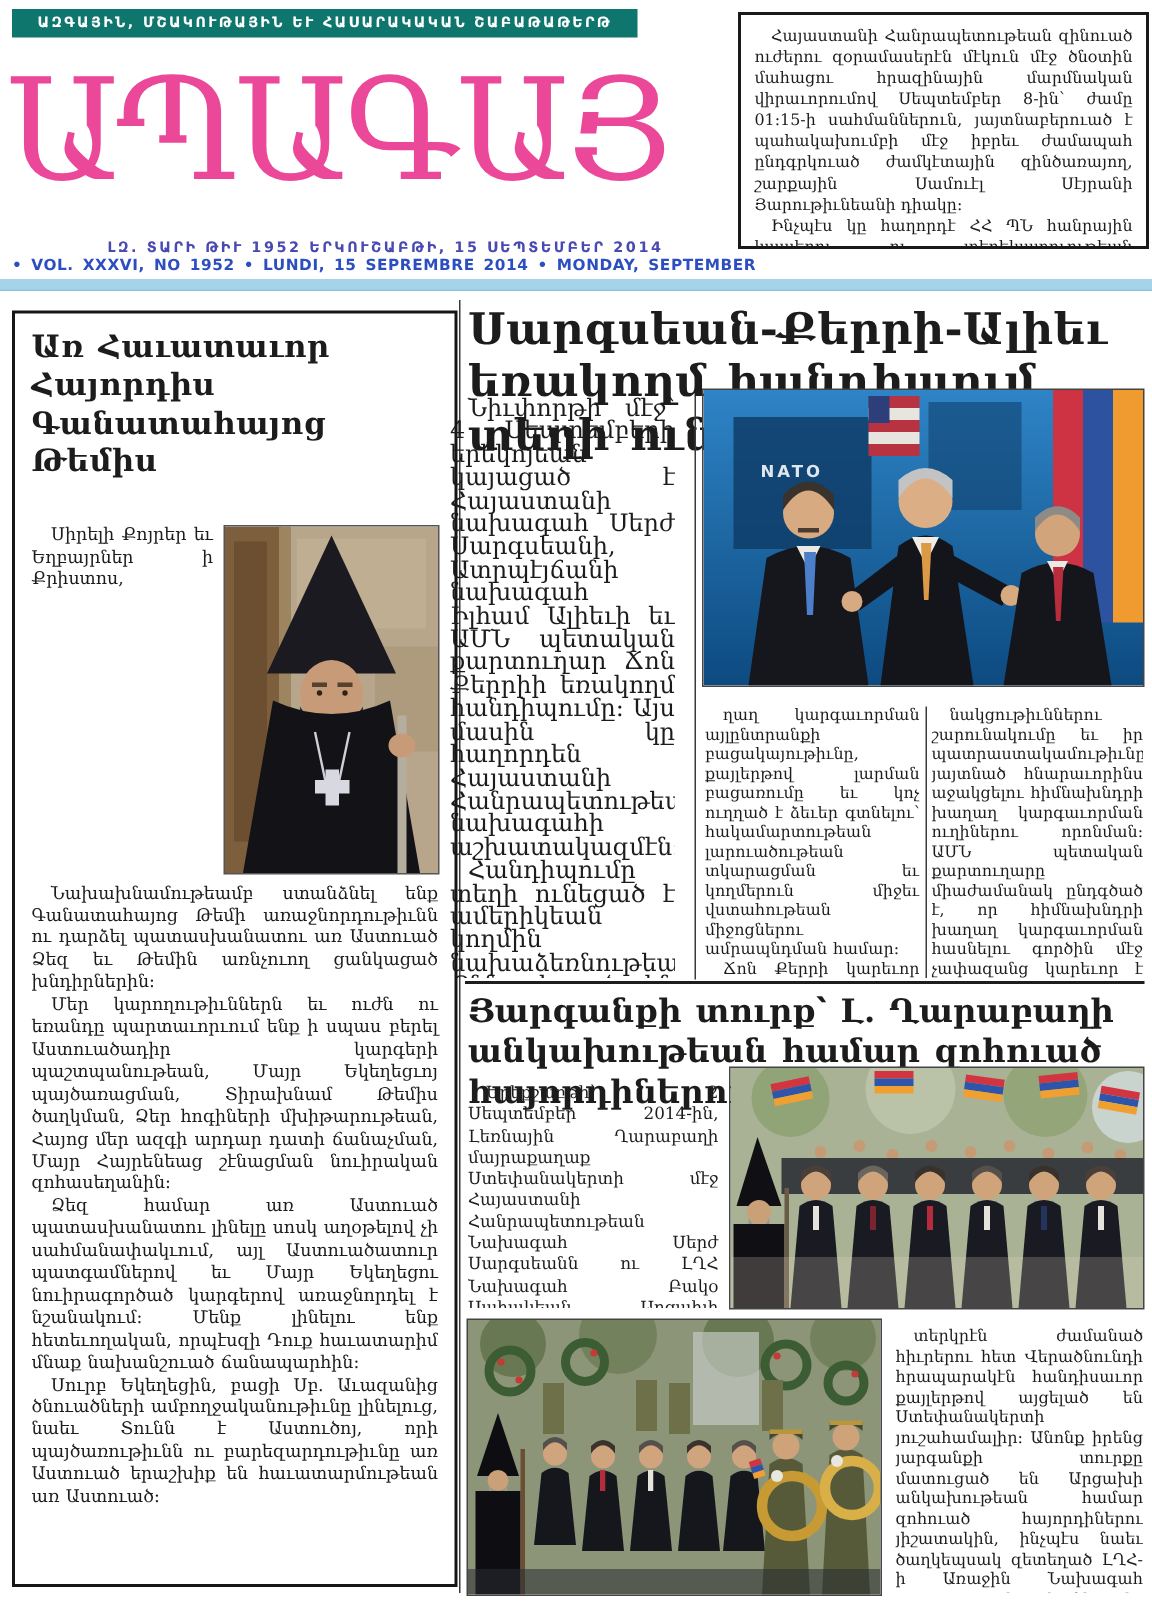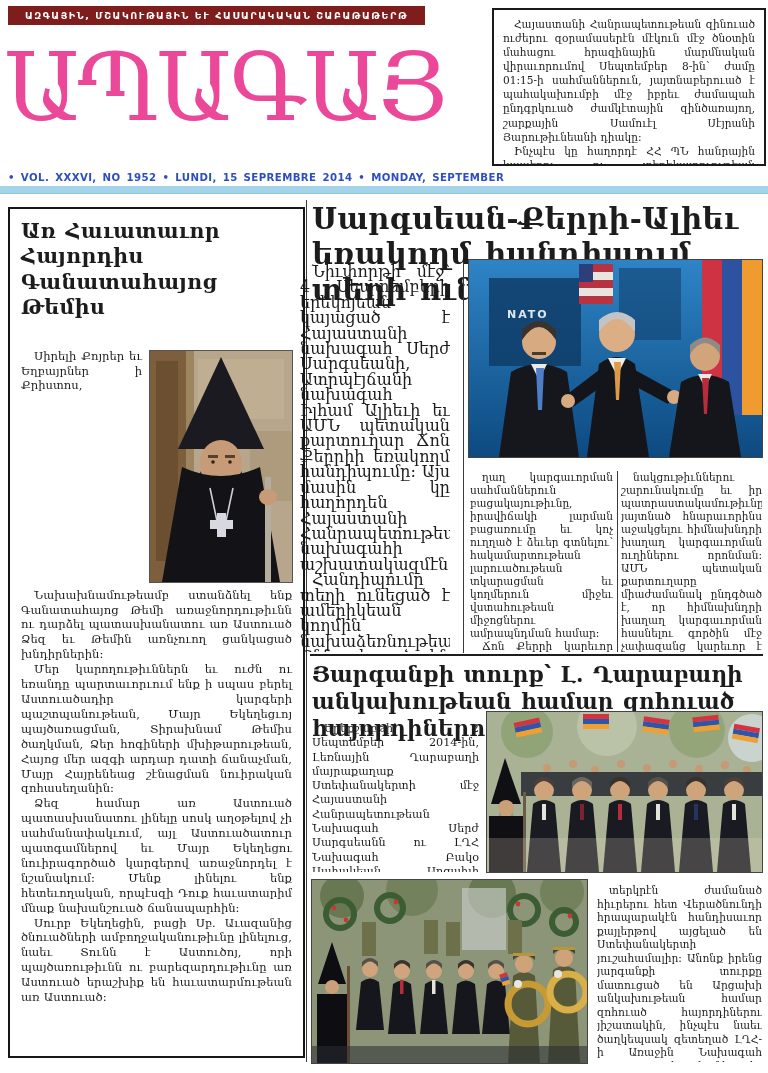--- a/index.html
+++ b/index.html
@@ -1,19 +1,19 @@
 <!DOCTYPE html>
 <html><head>
 <meta charset="utf-8">
 <style>
   html,body{margin:0;padding:0;background:#ffffff;}
   .page{position:relative;width:768px;height:1073px;background:#ffffff;overflow:hidden;
         font-family:"DejaVu Serif","DejaVu Sans",serif;color:#1c1c1c;}
   
-  .banner{position:absolute;left:8px;top:6px;width:417px;height:19px;background:#7f1d1d;
+  .banner{position:absolute;left:8px;top:6px;width:417px;height:19px;background:#0f766e;
           color:#ffffff;font-family:"DejaVu Sans",sans-serif;font-weight:bold;font-size:9.5px;
           letter-spacing:1.6px;text-align:center;line-height:19px;white-space:nowrap;overflow:hidden;}
   .brief-box{position:absolute;left:492px;top:8px;width:252px;height:140px;border:2px solid #1a1a1a;
              padding:7px 9px;font-size:10.6px;line-height:1.33;text-align:justify;overflow:hidden;}
   .brief-box p{margin:0;text-indent:11px;}
   .logo{position:absolute;left:4px;top:24px;width:482px;height:132px;text-align:left;
         font-weight:normal;font-size:94px;line-height:128px;letter-spacing:-3px;color:#ec4899;
         font-family:"DejaVu Serif",serif;white-space:nowrap;overflow:hidden;}
   .dateline{position:absolute;left:8px;width:498px;text-align:center;font-family:"DejaVu Sans",sans-serif;
             font-weight:bold;white-space:nowrap;overflow:hidden;}
@@ -59,20 +59,21 @@
     <span>ԱԶԳԱՅԻՆ, ՄՇԱԿՈՒԹԱՅԻՆ ԵՒ ՀԱՍԱՐԱԿԱԿԱՆ ՇԱԲԱԹԱԹԵՐԹ</span>
   </div>
 
   <div class="brief-box">
     <p>Հայաստանի Հանրապետութեան զինուած ուժերու զօրամասերէն մէկուն մէջ ծնօտին մահացու հրազինային մարմնական վիրաւորումով Սեպտեմբեր 8-ին՝ ժամը 01:15-ի սահմաններուն, յայտնաբերուած է պահակախումբի մէջ իբրեւ ժամապահ ընդգրկուած ժամկէտային զինծառայող, շարքային Սամուէլ Սէյրանի Յարութիւնեանի դիակը:</p>
     <p>Ինչպէս կը հաղորդէ ՀՀ ՊՆ հանրային կապերու ու տեղեկատուութեան վարչութիւնը, զինուորական ծառայողը ծնած է 1992-ին, զօրակոչուած է 2013-ին:</p>
   </div>
 
   <div class="logo">ԱՊԱԳԱՅ</div>
 
+  <div class="dateline hy">ԼԶ. ՏԱՐԻ ԹԻՒ 1952 ԵՐԿՈՒՇԱԲԹԻ, 15 ՍԵՊՏԵՄԲԵՐ 2014</div>
   <div class="dateline intl">• VOL. XXXVI, NO 1952 • LUNDI, 15 SEPREMBRE 2014 • MONDAY, SEPTEMBER 15, 2014</div>
 
   <div class="blue-rule"></div>
   <div class="vrule main"></div>
 
   <div class="a1-box">
     <h2 class="a1-title">Առ Հաւատաւոր Հայորդիս Գանատահայոց Թեմիս</h2>
     <div class="a1-body">
       <div class="a1-photo">
         <svg width="142" height="231" viewBox="0 0 142 231" preserveAspectRatio="none">
@@ -164,21 +165,21 @@
         <path d="M200 197 L212 122 Q236 108 260 122 L272 197 Z" fill="#15151c"></path>
         <path d="M229 114 L236 128 L243 114 Z" fill="#ece9e4"></path>
         <path d="M233 118 L240 118 L238 154 L235 154 Z" fill="#b92c3c"></path>
         <circle cx="236" cy="96" r="15" fill="#d2a47b"></circle>
         <path d="M221 94 Q236 72 251 94 L251 85 Q236 70 221 85 Z" fill="#8e8a86"></path>
       </g>
     </svg>
   </div>
 
   <div class="col a2-col2">
-    <p>ղաղ կարգաւորման սահմաններուն բացակայութիւնը, իրավիճակի լարման բացառումը եւ կոչ ուղղած է ձեւեր գտնելու՝ հակամարտութեան լարուածութեան տկարացման եւ կողմերուն միջեւ վստահութեան միջոցներու ամրապնդման համար:</p>
+    <p>ղաղ կարգաւորման այլընտրանքի բացակայութիւնը, քայլերթով լարման բացառումը եւ կոչ ուղղած է ձեւեր գտնելու՝ հակամարտութեան լարուածութեան տկարացման եւ կողմերուն միջեւ վստահութեան միջոցներու ամրապնդման համար:</p>
     <p>Ճոն Քերրի կարեւոր համարած է ԵԱՀԿ Մինսքի խումբի համանախագահութեան ձեւաչափով բա-</p>
   </div>
 
   <div class="vrule b"></div>
 
   <div class="col a2-col3">
     <p>նակցութիւններու շարունակումը եւ իր պատրաստակամութիւնը յայտնած հնարաւորինս աջակցելու հիմնախնդրի խաղաղ կարգաւորման ուղիներու որոնման: ԱՄՆ պետական քարտուղարը միաժամանակ ընդգծած է, որ հիմնախնդրի խաղաղ կարգաւորման հասնելու գործին մէջ չափազանց կարեւոր է կողմերուն քաղաքական կամքը:</p>
   </div>
 
   <div class="hrule"></div>

